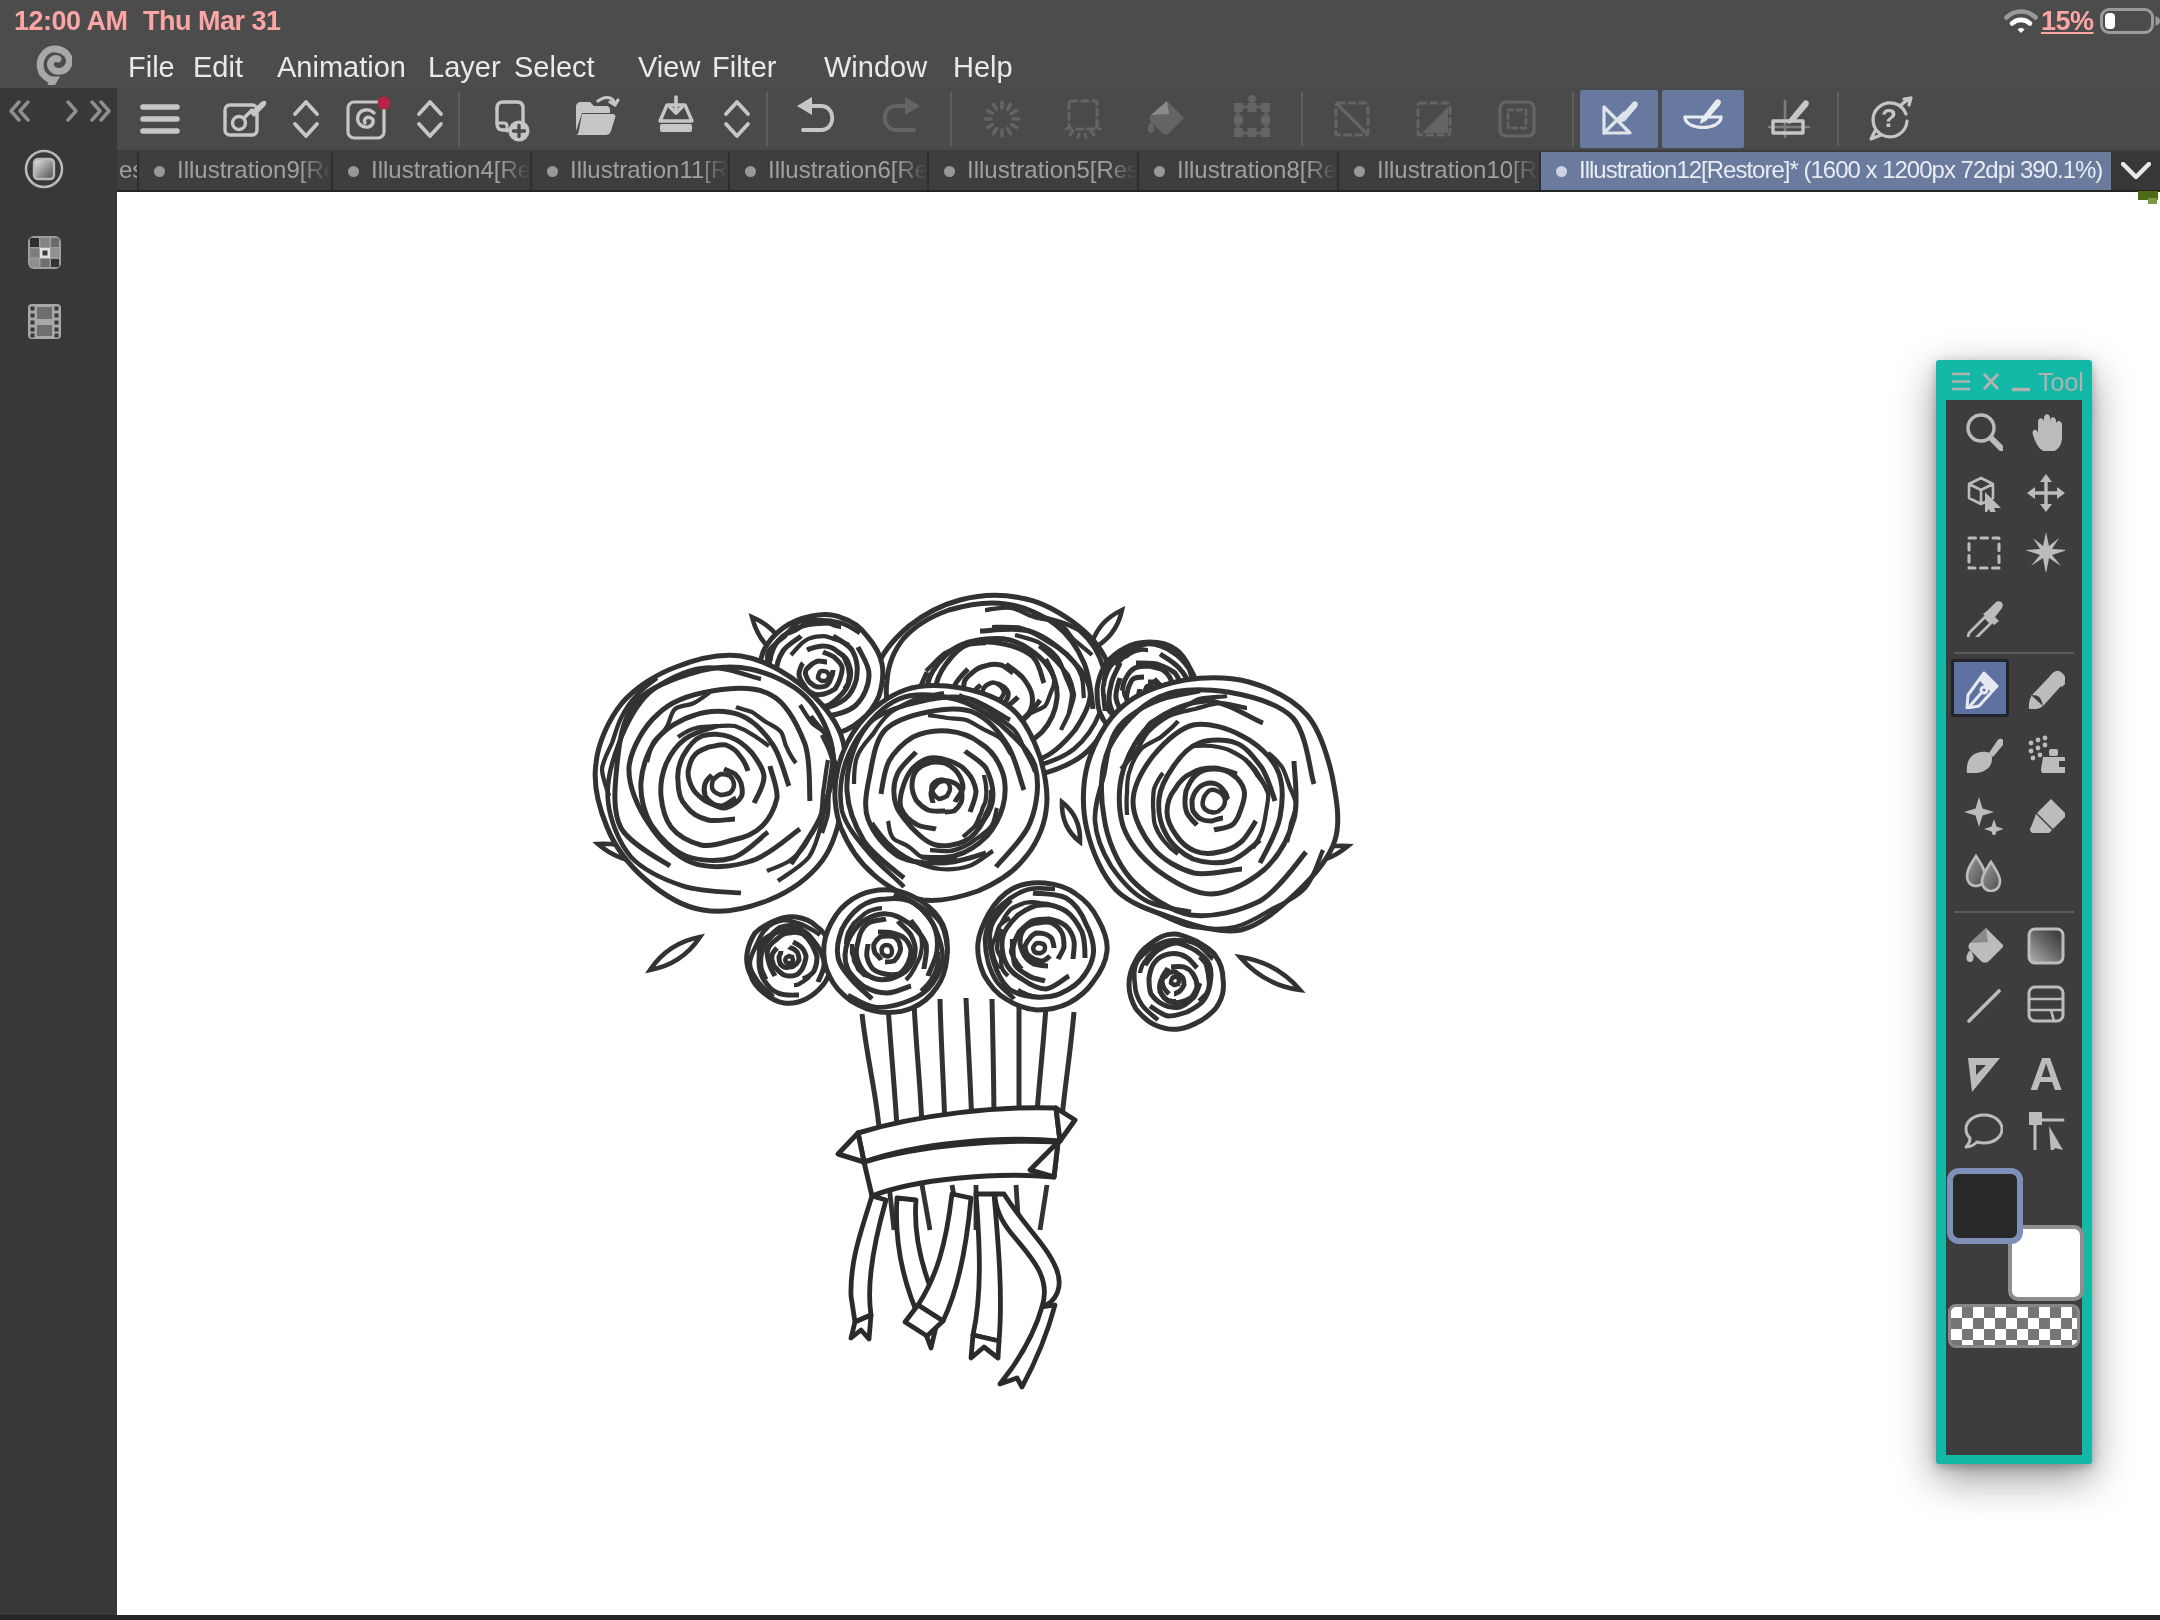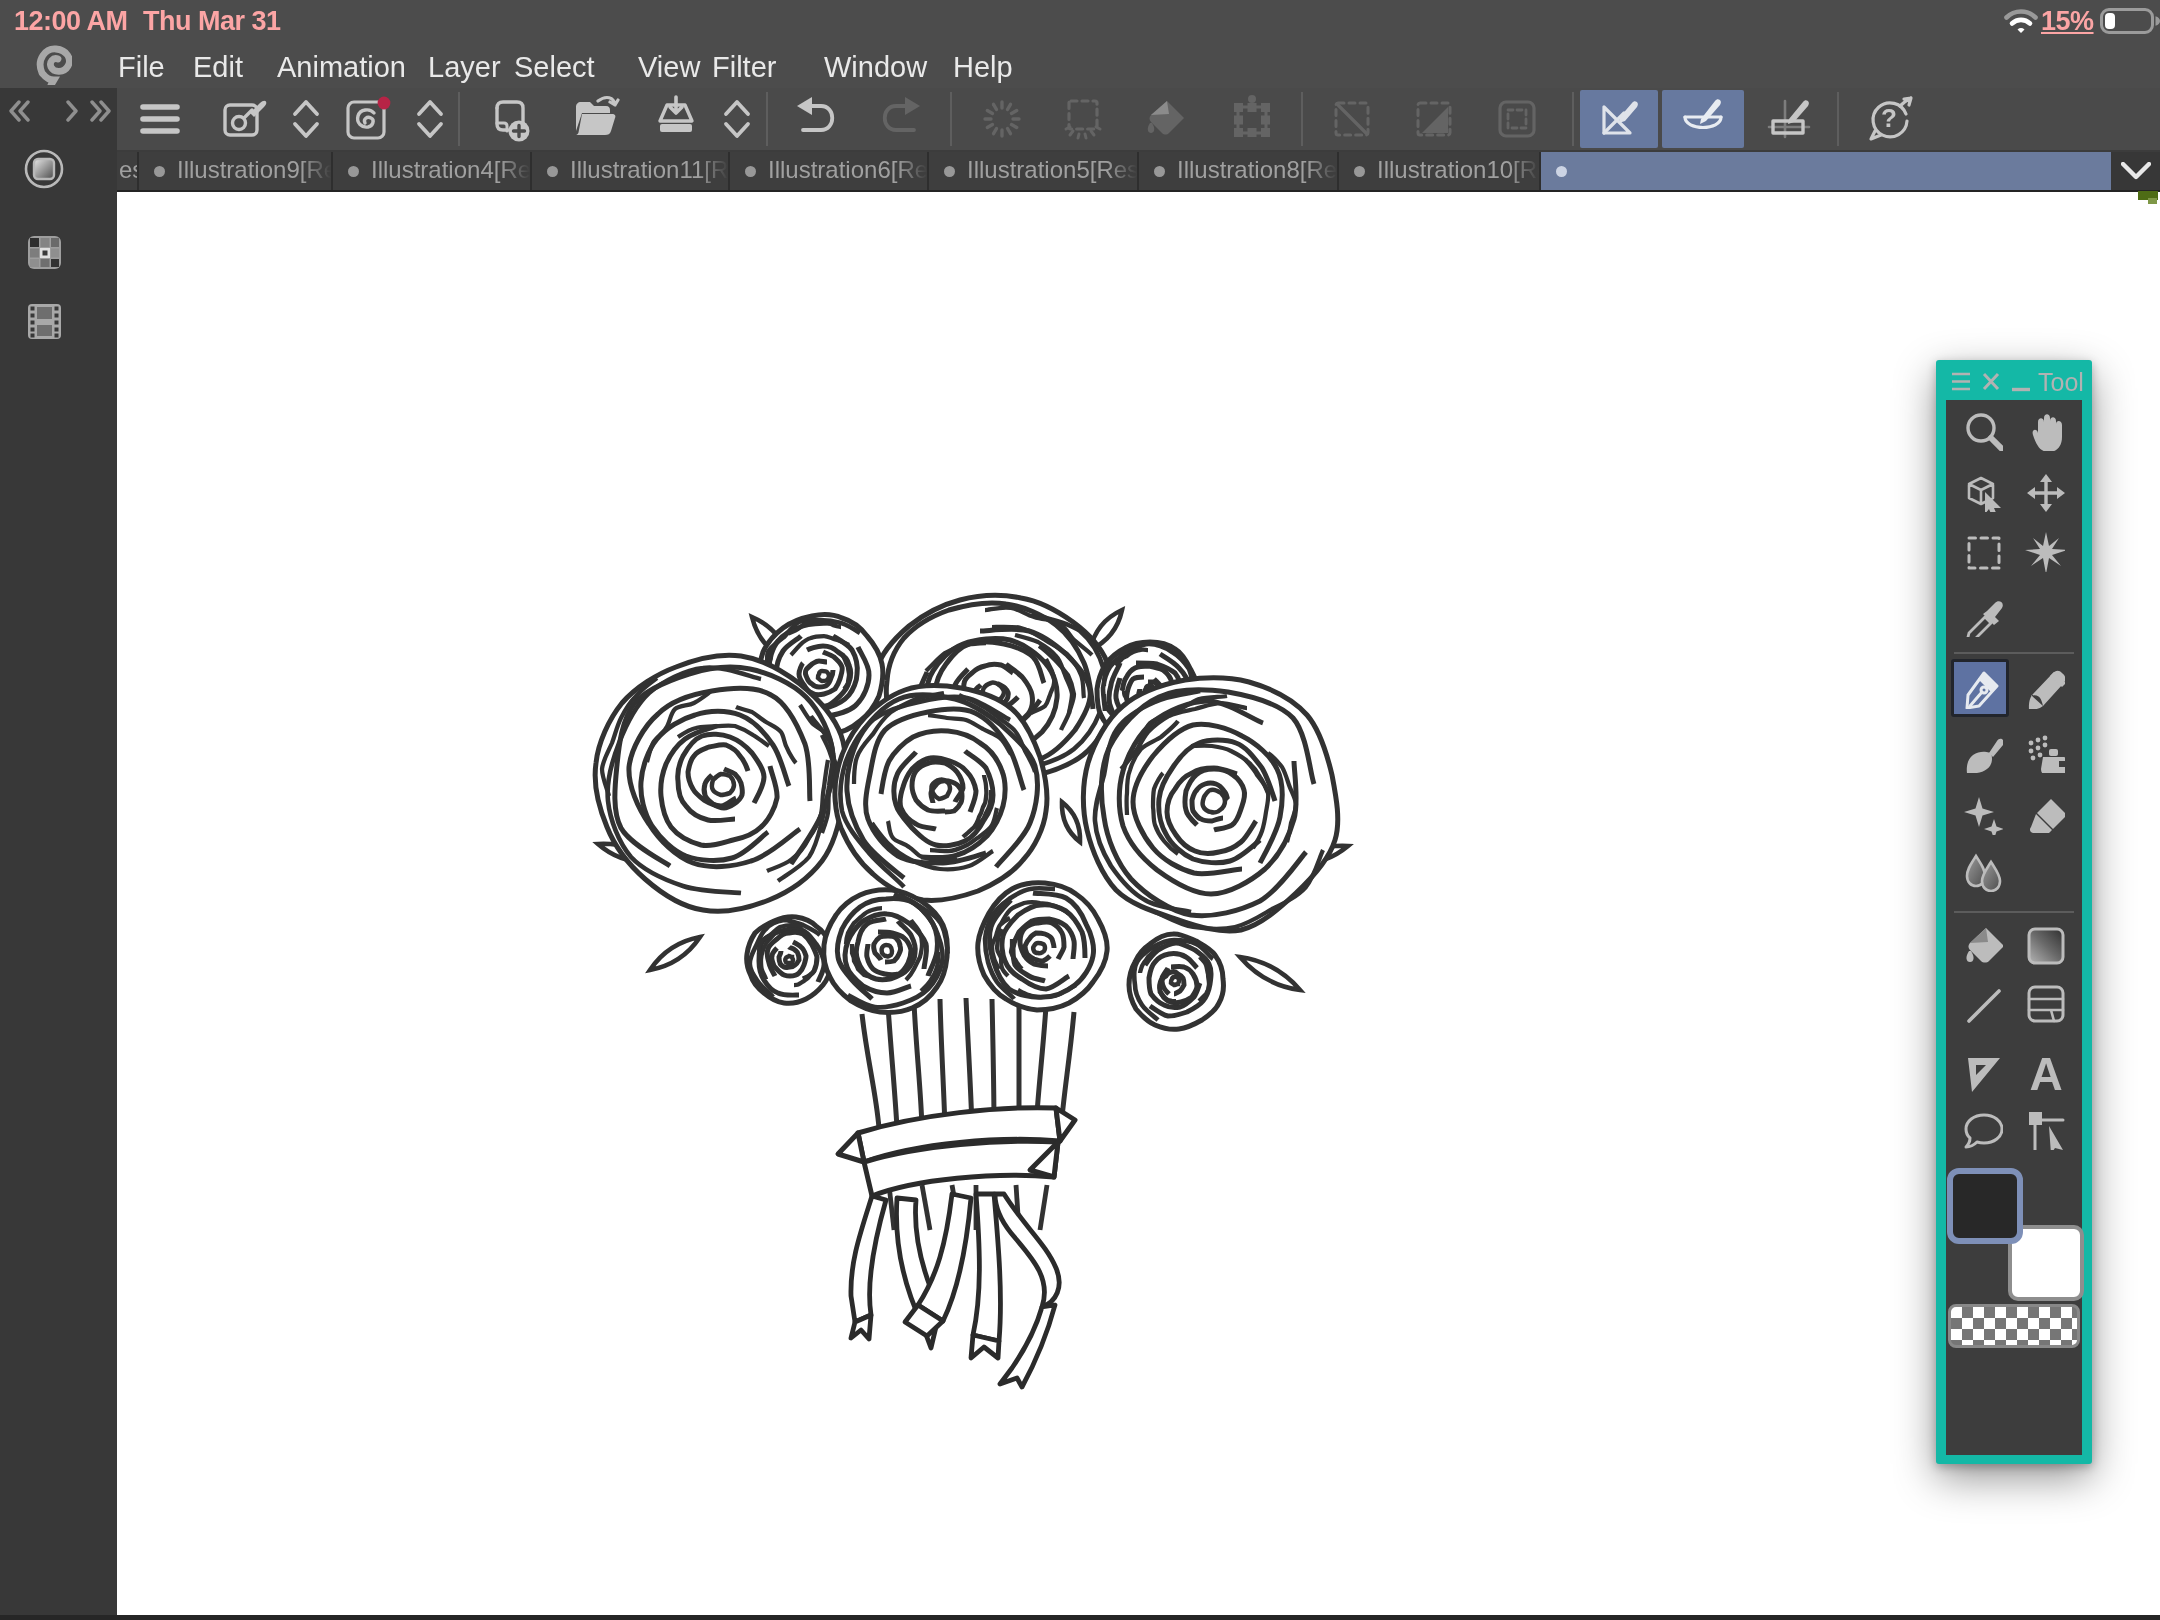--- a/index.html
+++ b/index.html
@@ -39,21 +39,21 @@
     <rect x="1.5" y="1.5" width="51" height="23" rx="7.5" fill="none" stroke="#9b9b9b" stroke-width="3"></rect>
     <rect x="5" y="5" width="10" height="16" rx="4" fill="#ffffff"></rect>
     <path d="M55.5 8.2 C 58.6 9 60 11 60 13 C 60 15 58.6 17 55.5 17.8 Z" fill="#9b9b9b"></path>
   </svg>
   <svg class="abs" style="left:34px;top:45px;" width="38" height="40" viewBox="0 0 38 40">
     <g fill="none" stroke="#a8a8a8" stroke-width="6.8" stroke-linecap="round">
     <path d="M8 28 C2 14 12 3 22 4 C33 5 38 14 34 21 C30 28 20 28 17 22 C15 17 19 12 24 14"></path>
     <path d="M9 29 C12 33 16 35 20 35 L17 40"></path>
     </g>
   </svg>
-  <div class="abs menu" style="left:118px;text-align:right;">File</div>
+  <div class="abs menu" style="left:128px;text-align:right;">File</div>
   <div class="abs menu" style="left:193px;">Edit</div>
   <div class="abs menu" style="left:277px;">Animation</div>
   <div class="abs menu" style="left:428px;">Layer</div>
   <div class="abs menu" style="left:514px;">Select</div>
   <div class="abs menu" style="left:638px;">View</div>
   <div class="abs menu" style="left:712px;">Filter</div>
   <div class="abs menu" style="left:824px;">Window</div>
   <div class="abs menu" style="left:953px;">Help</div>
 </div>
 
@@ -330,20 +330,21 @@
       <span class="txt">Illustration8[Res</span>
       <span class="fade"></span>
     </div>
   <div class="abs tab" style="left:1222px;width:200px;">
       <span class="dot"></span>
       <span class="txt">Illustration10[Re</span>
       <span class="fade"></span>
     </div>
   <div class="abs tab" style="left:1424px;width:570px;background:#6b7b9d;color:#e8ecf3;">
      <span class="dot" style="background:#ccd4e4;"></span>
+      <span class="txt" style="letter-spacing:-1px;">Illustration12[Restore]* (1600 x 1200px 72dpi 390.1%)</span>
     </div>
   <div class="abs" style="left:1994px;width:49px;height:38px;background:#373737;">
     <svg style="position:absolute;left:10px;top:10px;" width="30" height="18" viewBox="0 0 30 18">
       <path d="M2 2 L15 15 L28 2" fill="none" stroke="#e8e8e8" stroke-width="4.4" stroke-linecap="round" stroke-linejoin="round"></path>
     </svg>
   </div>
   <div class="abs" style="left:1424px;top:-64px;width:562px;height:0;"></div>
 </div>
 
 <div id="canvas" class="abs">

